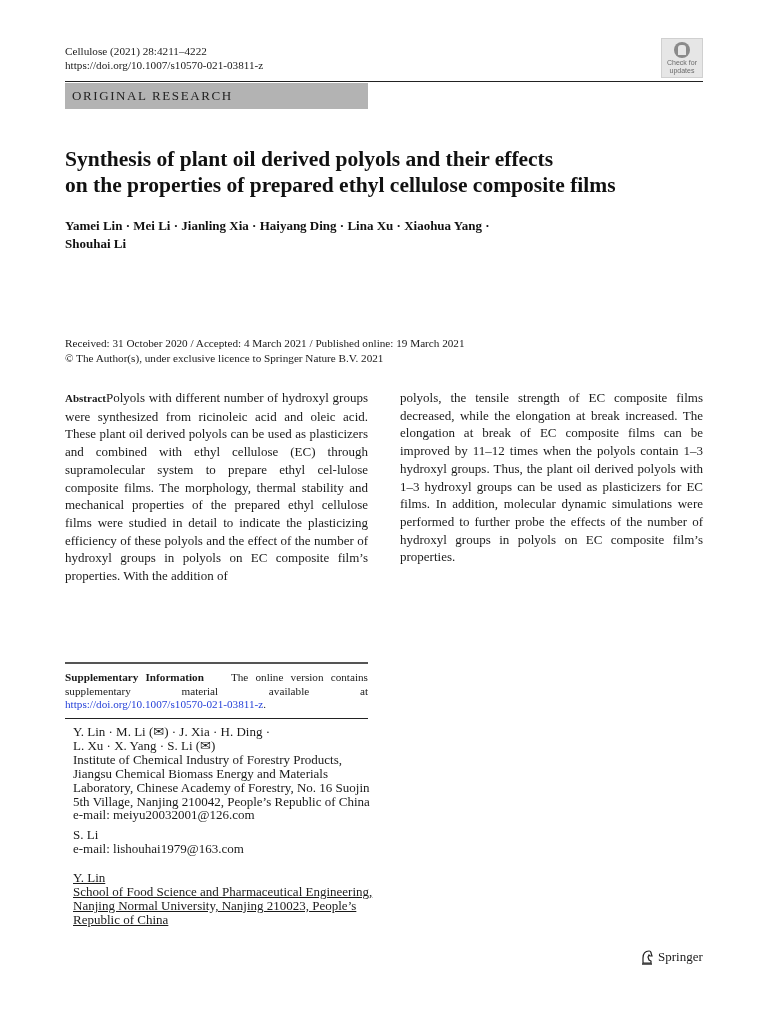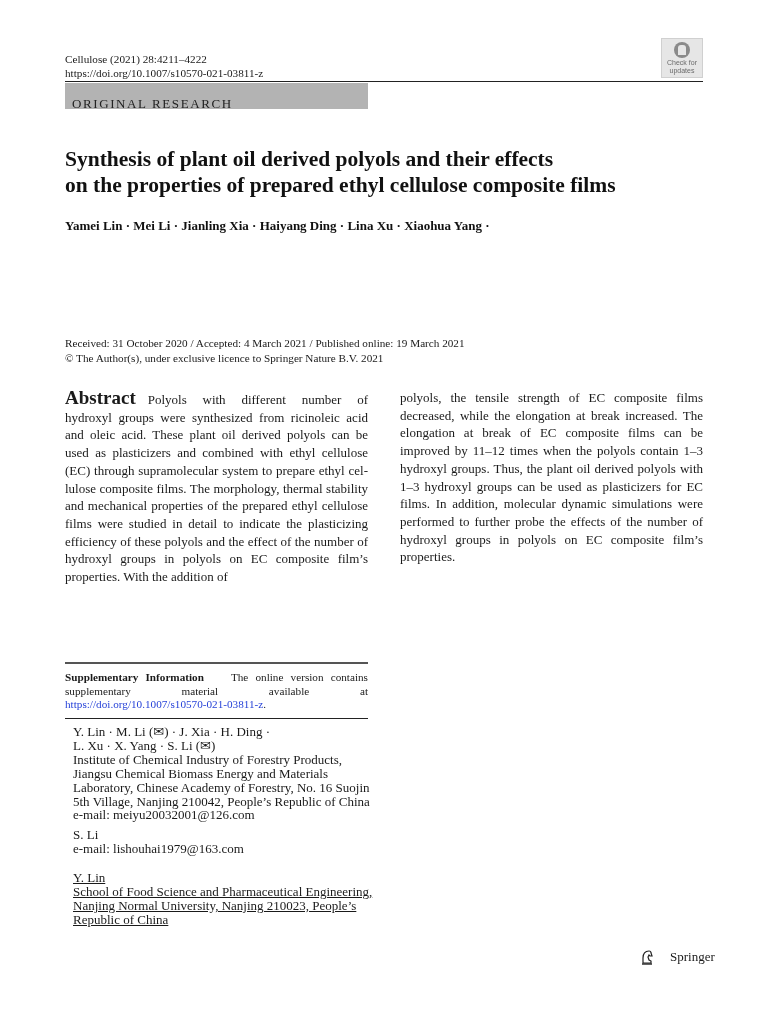--- a/index.html
+++ b/index.html
@@ -1,40 +1,40 @@
 <!DOCTYPE html>
 <html><head>
 <meta charset="utf-8">
 <style>
   html, body { margin:0; padding:0; }
   body { width:768px; height:1024px; background:#ffffff; position:relative; overflow:hidden;
          font-family:"Liberation Serif", "DejaVu Serif", serif; color:#1a1a1a; }
   .abs { position:absolute; }
-  .journal-line { font-size:11.2px; line-height:14px; left:65px; white-space:nowrap;margin-top:8px; }
+  .journal-line { font-size:11.2px; line-height:14px; left:65px; white-space:nowrap; }
   .top-rule { left:65px; top:81px; width:638px; height:1px; background:#222; }
   .section-bar { left:65px; top:83px; width:303px; height:26px; background:#b3b3b3; }
-  .section-bar span { position:absolute; left:7px; top:5px; font-size:13px; letter-spacing:1.6px; color:#222;margin-top:8px; }
+  .section-bar span { position:absolute; left:7px; top:5px; font-size:13px; letter-spacing:1.6px; color:#222; }
   .badge { left:661px; top:38px; width:42px; height:40px; background:#e6e6e6; border:1px solid #d0d0d0; box-sizing:border-box; text-align:center; }
   .badge .circ { position:absolute; left:12px; top:3px; width:16px; height:16px; border-radius:50%; background:#8a8a8a; }
   .badge .circ:after { content:""; position:absolute; left:4px; top:3px; width:8px; height:10px; background:#e6e6e6; border-radius:3px 3px 0 0; }
   .badge .txt { position:absolute; left:0; width:40px; top:20px; font-family:"Liberation Sans", sans-serif; font-size:7px; line-height:8px; color:#6a6a6a; }
   .title { left:65px; top:146px; width:640px; font-size:21.5px; line-height:26px; font-weight:bold; color:#111;font-family:Liberation Serif, serif; }
   .authors { left:65px; top:217px; width:640px; font-size:13px; line-height:18px; font-weight:bold; color:#111; }
   .dates { left:65px; top:336px; width:640px; font-size:11.2px; line-height:15px; }
   .abstract { font-size:13px; line-height:17.7px; text-align:justify; color:#1a1a1a; }
   .abstract-left { left:65px; top:389px; width:303px; }
   .abstract-right { left:400px; top:389px; width:303px; }
-  .abstract b { font-size:19px; margin-right:12px; }
+  .abstract b { font-size:11px; }
   .hr-thick { left:65px; top:662px; width:303px; height:2px; background:#555; }
   .supp { left:65px; top:671px; width:303px; font-size:11.2px; line-height:13.5px; text-align:justify; }
   .supp b { margin-right:20px; }
   .supp a { color:#2743d8; text-decoration:none; }
   .hr-thin { left:65px; top:718px; width:303px; height:1px; background:#222; }
   .affil { left:73px; font-size:13px; line-height:13.9px; width:310px; }
-  .springer { left:640px; top:949px; font-size:13px; display:flex; align-items:center; gap:16px; }
+  .springer { left:640px; top:949px; font-size:13px; display:flex; align-items:center; gap:4px; }
   .springer svg { display:block; }
 </style>
 </head>
 <body>
 
 <div class="abs journal-line" style="top:44px;">Cellulose (2021) 28:4211–4222</div>
 <div class="abs journal-line" style="top:58px;">https://doi.org/10.1007/s10570-021-03811-z</div>
 
 <div class="abs badge">
   <div class="circ"></div>
@@ -49,20 +49,21 @@
   <span>ORIGINAL RESEARCH</span>
 </div>
 
 <div class="abs title">
   <div>Synthesis of plant oil derived polyols and their effects</div>
   <div>on the properties of prepared ethyl cellulose composite films</div>
 </div>
 
 <div class="abs authors">
   <div>Yamei Lin · Mei Li · Jianling Xia · Haiyang Ding · Lina Xu · Xiaohua Yang ·</div>
+  <div>Shouhai Li</div>
 </div>
 
 <div class="abs dates">
   <div>Received: 31 October 2020 / Accepted: 4 March 2021 / Published online: 19 March 2021</div>
   <div>© The Author(s), under exclusive licence to Springer Nature B.V. 2021</div>
 </div>
 
 <div class="abs abstract abstract-left"><b>Abstract</b><span>Polyols with different number of hydroxyl groups were synthesized from ricinoleic acid and oleic acid. These plant oil derived polyols can be used as plasticizers and combined with ethyl cellulose (EC) through supramolecular system to prepare ethyl cel-lulose composite films. The morphology, thermal stability and mechanical properties of the prepared ethyl cellulose films were studied in detail to indicate the plasticizing efficiency of these polyols and the effect of the number of hydroxyl groups in polyols on EC composite film’s properties. With the addition of</span></div>
 
 <div class="abs abstract abstract-right"><span>polyols, the tensile strength of EC composite films decreased, while the elongation at break increased. The elongation at break of EC composite films can be improved by 11–12 times when the polyols contain 1–3 hydroxyl groups. Thus, the plant oil derived polyols with 1–3 hydroxyl groups can be used as plasticizers for EC films. In addition, molecular dynamic simulations were performed to further probe the effects of the number of hydroxyl groups in polyols on EC composite film’s properties.</span></div>

